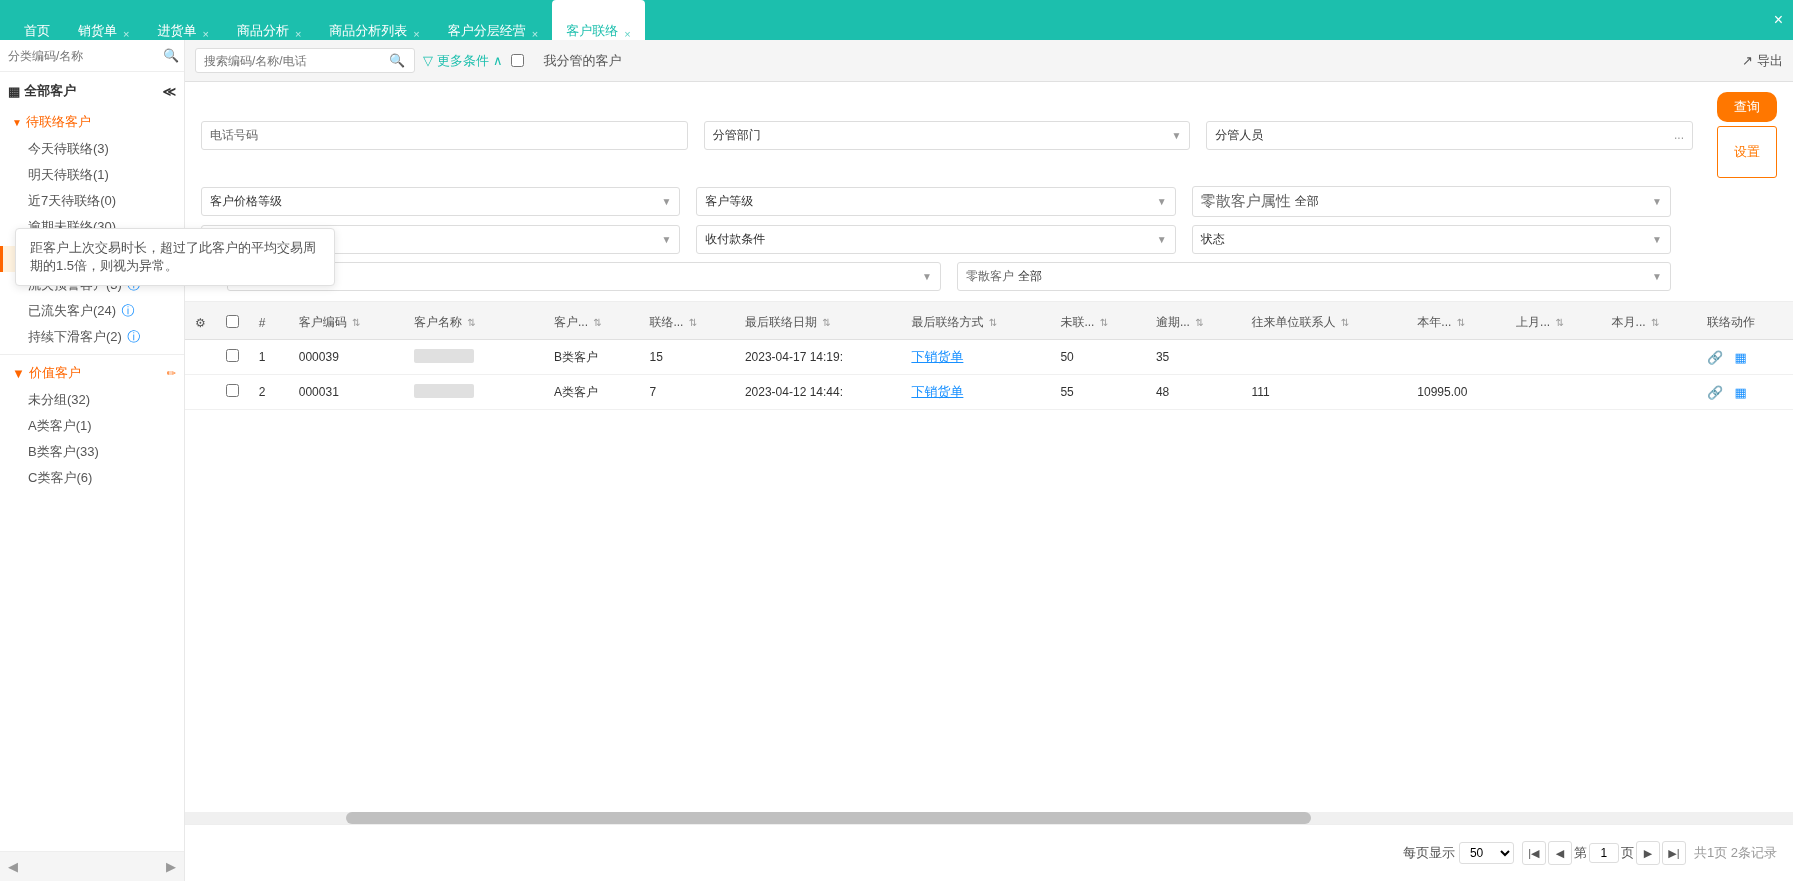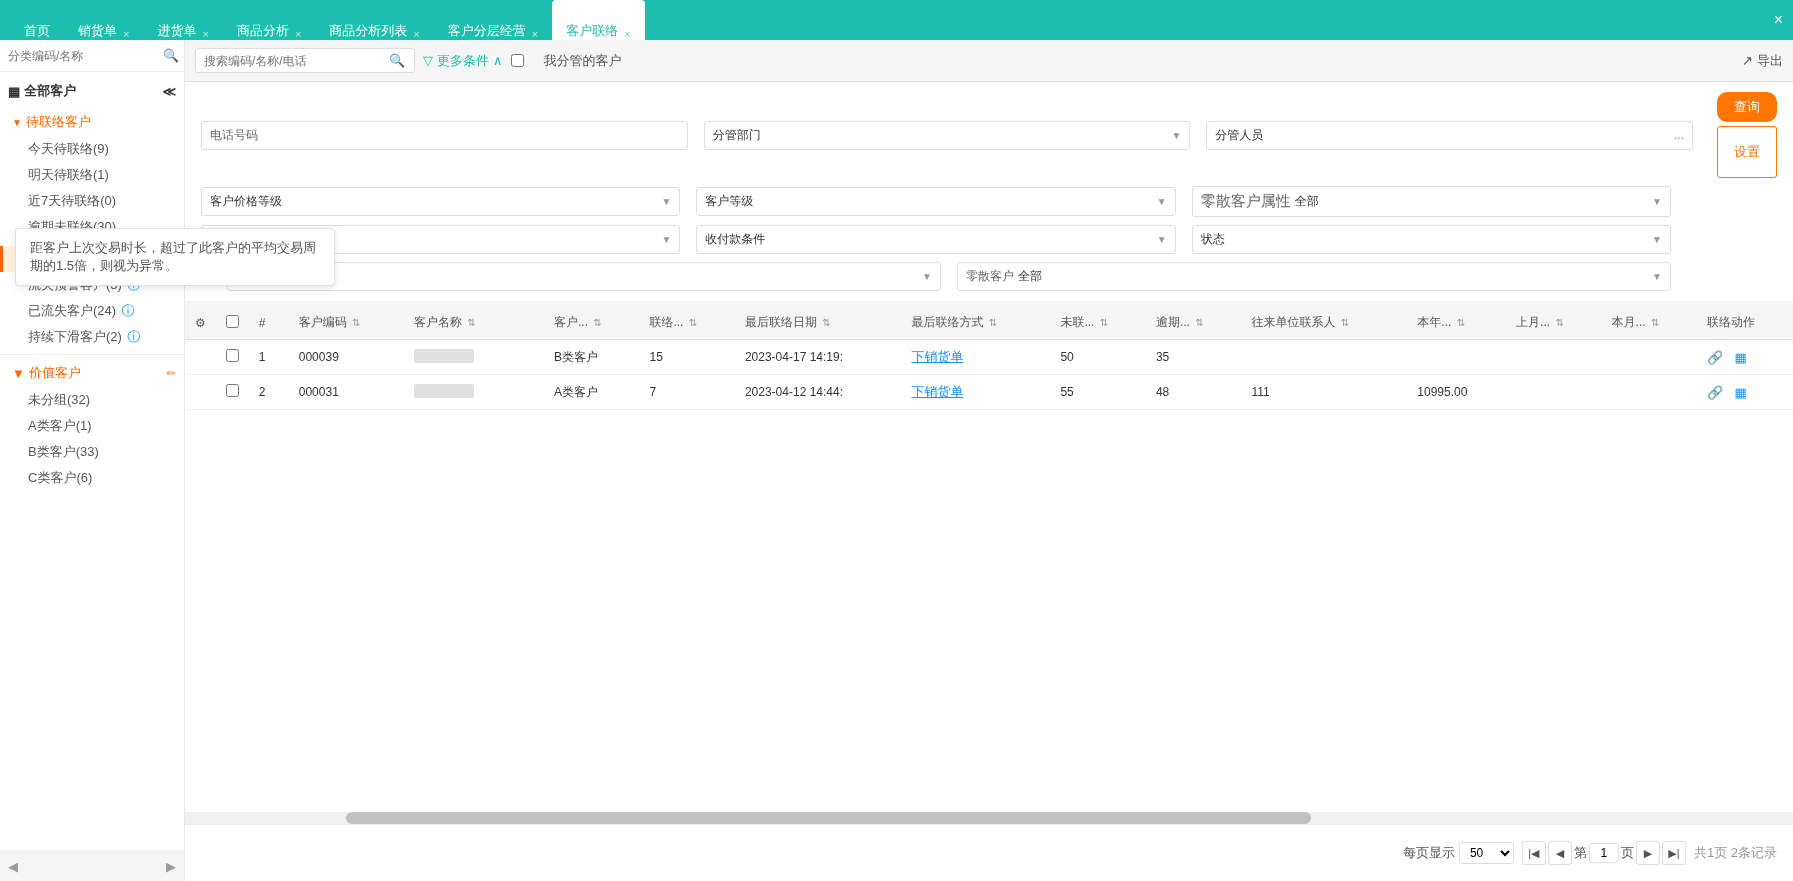--- a/index.html
+++ b/index.html
@@ -250,21 +250,21 @@
         </div>
         <span>≪</span>
       </div>
 
       <div class="tree-section">
         <div class="tree-parent">
           <span class="arrow">▼</span>
           <span>待联络客户</span>
         </div>
         <div class="tree-child">
-          <span>今天待联络(9)</span>
+          <span>今天待联络(3)</span>
         </div>
         <div class="tree-child">
           <span>明天待联络(1)</span>
         </div>
         <div class="tree-child">
           <span>近7天待联络(0)</span>
         </div>
         <div class="tree-child">
           <span>逾期未联络(30)</span>
         </div>

